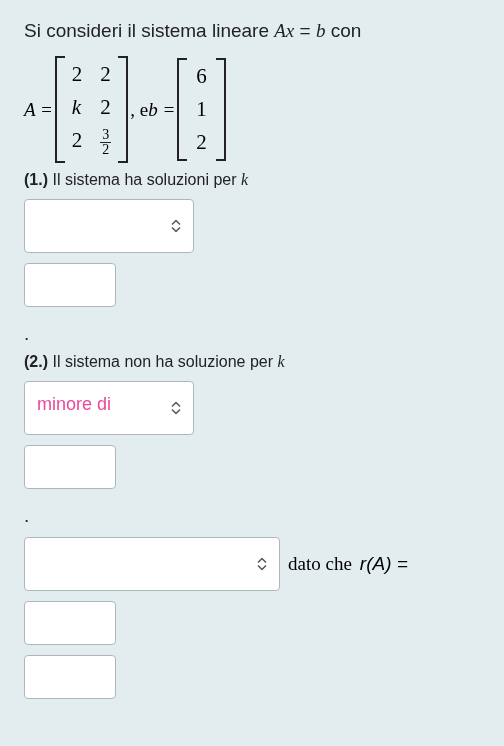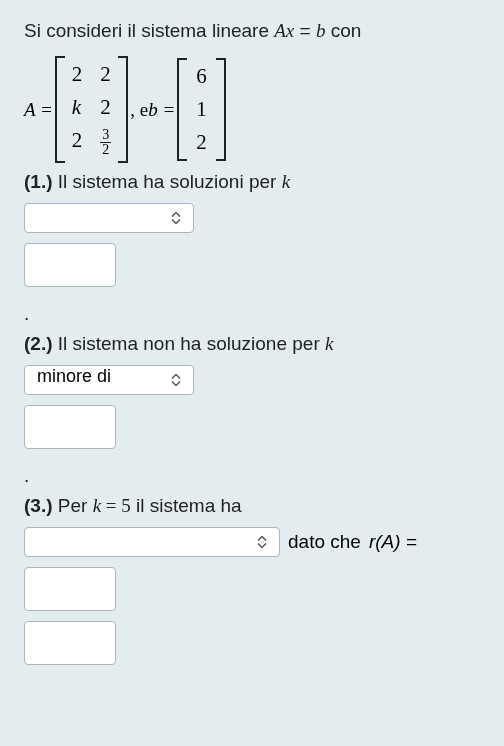--- a/index.html
+++ b/index.html
@@ -59,45 +59,45 @@
   }
   .matcells.one { grid-template-columns: auto; column-gap: 0; padding: 6px 10px; }
   .frac {
     display: inline-flex; flex-direction: column; align-items: center;
     font-size: 14px; line-height: 14px; vertical-align: middle;
   }
   .frac .num { border-bottom: 1px solid #222; padding: 0 2px; }
   .frac .den { padding: 0 2px; }
 
   .part {
-    font-size: 19px;
+    font-size: 16px;
     color: #222;
     margin-top: 8px;
   }
   .part-label { font-weight: bold; }
 
   .controls-row {
     display: flex;
     align-items: center;
     flex-wrap: wrap;
     gap: 8px;
     margin-top: 10px;
   }
 
   .select {
     background: #fff;
     border: 1px solid #aeb7bb;
     border-radius: 4px;
-    height: 30px;
+    height: 54px;
     display: inline-flex;
     align-items: center;
     padding: 0 34px 8px 12px;
     position: relative;
     font-size: 18px;
-    color: #000000;
+    color: #ec4899;
   }
   .select .chev {
     position: absolute; right: 10px; top: 50%; transform: translateY(-50%);
     width: 14px; display: flex; flex-direction: column; align-items: center; gap: 1px;
   }
   .select .chev svg { display: block; }
 
   .textbox {
     background: #fff;
     border: 1px solid #aeb7bb;
@@ -108,21 +108,21 @@
   }
 
   .dot {
     font-size: 19px; color: #222; margin-top: 6px;
   }
   .spacer { height: 10px; }
   .inline-text {
     font-size: 19px;
     font-family: Liberation Sans, sans-serif;
   }
-  .plain { font-family: Liberation Sans, sans-serif; }
+  .plain { font-family: Liberation Serif, serif; }
 </style>
 </head>
 <body>
 
 <div class="page">
 
   <div class="intro">
     <span>Si consideri il sistema lineare </span><span class="math-i">Ax</span><span> = </span><span class="math-i">b</span><span> con</span>
   </div>
 
@@ -193,23 +193,20 @@
           </svg>
       </span>
     </div>
   </div>
   <div class="controls-row">
     <span class="textbox"></span>
   </div>
   <div class="spacer"></div>
   <div class="dot">.</div>
 
-  <div class="part">
-    <span class="part-label">(3.)</span><span> Per </span><span class="math-i">k</span><span class="eqline"> = 5</span><span> il sistema ha</span>
-  </div>
 
   <div class="controls-row">
     <div class="select" style="width:256px;">
       <span></span>
       <span class="chev">
         <svg width="10" height="6">
             <polyline points="1,5 5,1 9,5" fill="none" stroke="#555" stroke-width="1.5"></polyline>
           </svg>
         <svg width="10" height="6">
             <polyline points="1,1 5,5 9,1" fill="none" stroke="#555" stroke-width="1.5"></polyline>

